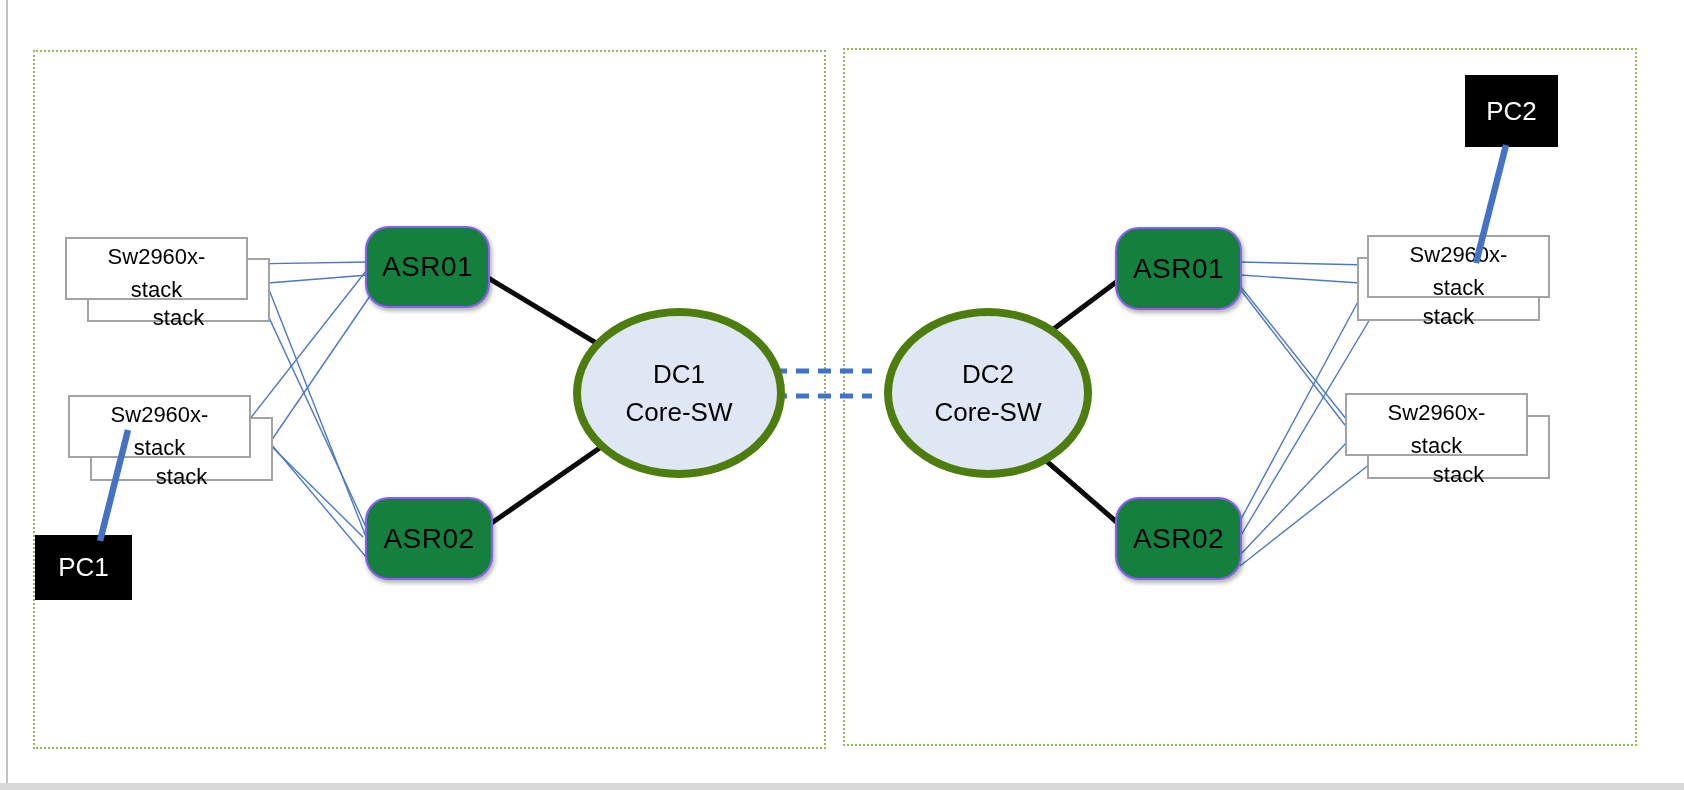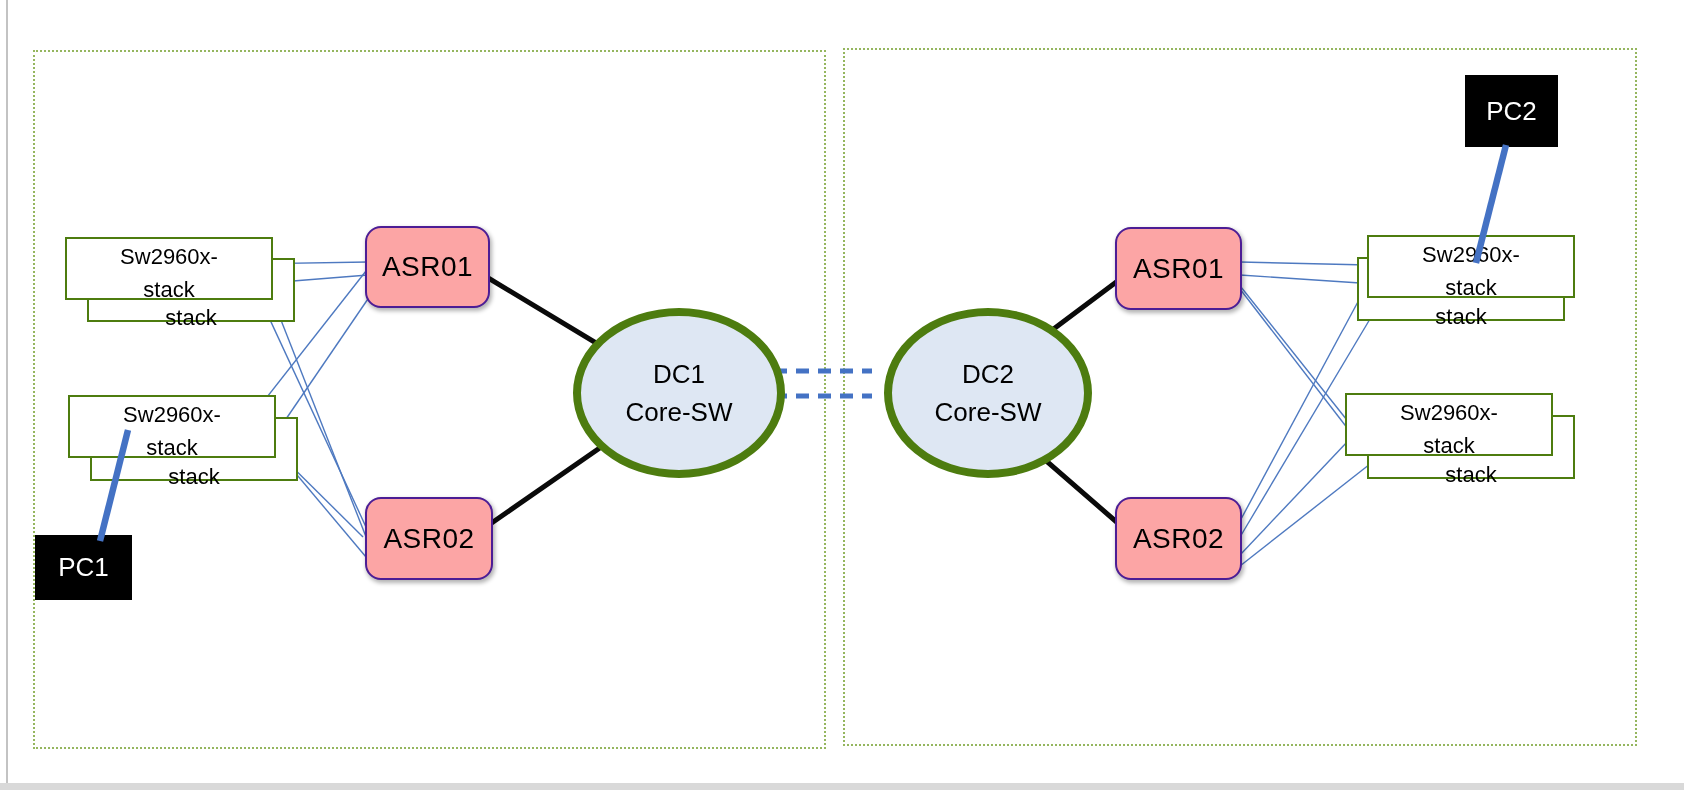--- a/index.html
+++ b/index.html
@@ -16,34 +16,34 @@
   .region {
     position:absolute; border:2px dotted #95B65F; background:transparent; z-index:1;
   }
   svg.underlay { position:absolute; left:0; top:0; z-index:2; }
   svg.overlay  { position:absolute; left:0; top:0; z-index:4; pointer-events:none; }
 
   .node { position:absolute; z-index:3; box-sizing:border-box; }
 
   
   .stack {
-    background:#ffffff; border:2px solid #4d7c0f;
-    width:208px; height:63px;
+    background:#ffffff; border:2px solid #a3a3a3;
+    width:183px; height:63px;
     font-size:22px; line-height:33px; text-align:center;
   }
   .stack .stack-lines { position:absolute; left:0; right:0; top:1px; }
   .stack-back-label {
     position:absolute; left:0; right:0; bottom:-9px;
     text-align:center; font-size:22px; line-height:22px;
   }
 
   
   .asr {
-    width:127px; height:83px; background:#fca5a5; border:2px solid #4c1d95;
-    border-radius:16px; display:flex; align-items:center; justify-content:center;
+    width:127px; height:83px; background:#15803d; border:2px solid #8b5cf6;
+    border-radius:24px; display:flex; align-items:center; justify-content:center;
     font-size:28px; font-weight:500; letter-spacing:0.5px;
     box-shadow:1.5px 2.5px 4px rgba(0,0,0,0.30);
   }
 
   
   .core {
     width:212px; height:170px; background:#DEE7F3; border:8px solid #4d7c0f;
     border-radius:50%; display:flex; flex-direction:column;
     align-items:center; justify-content:center;
     font-size:26px; line-height:38px; text-align:center;

